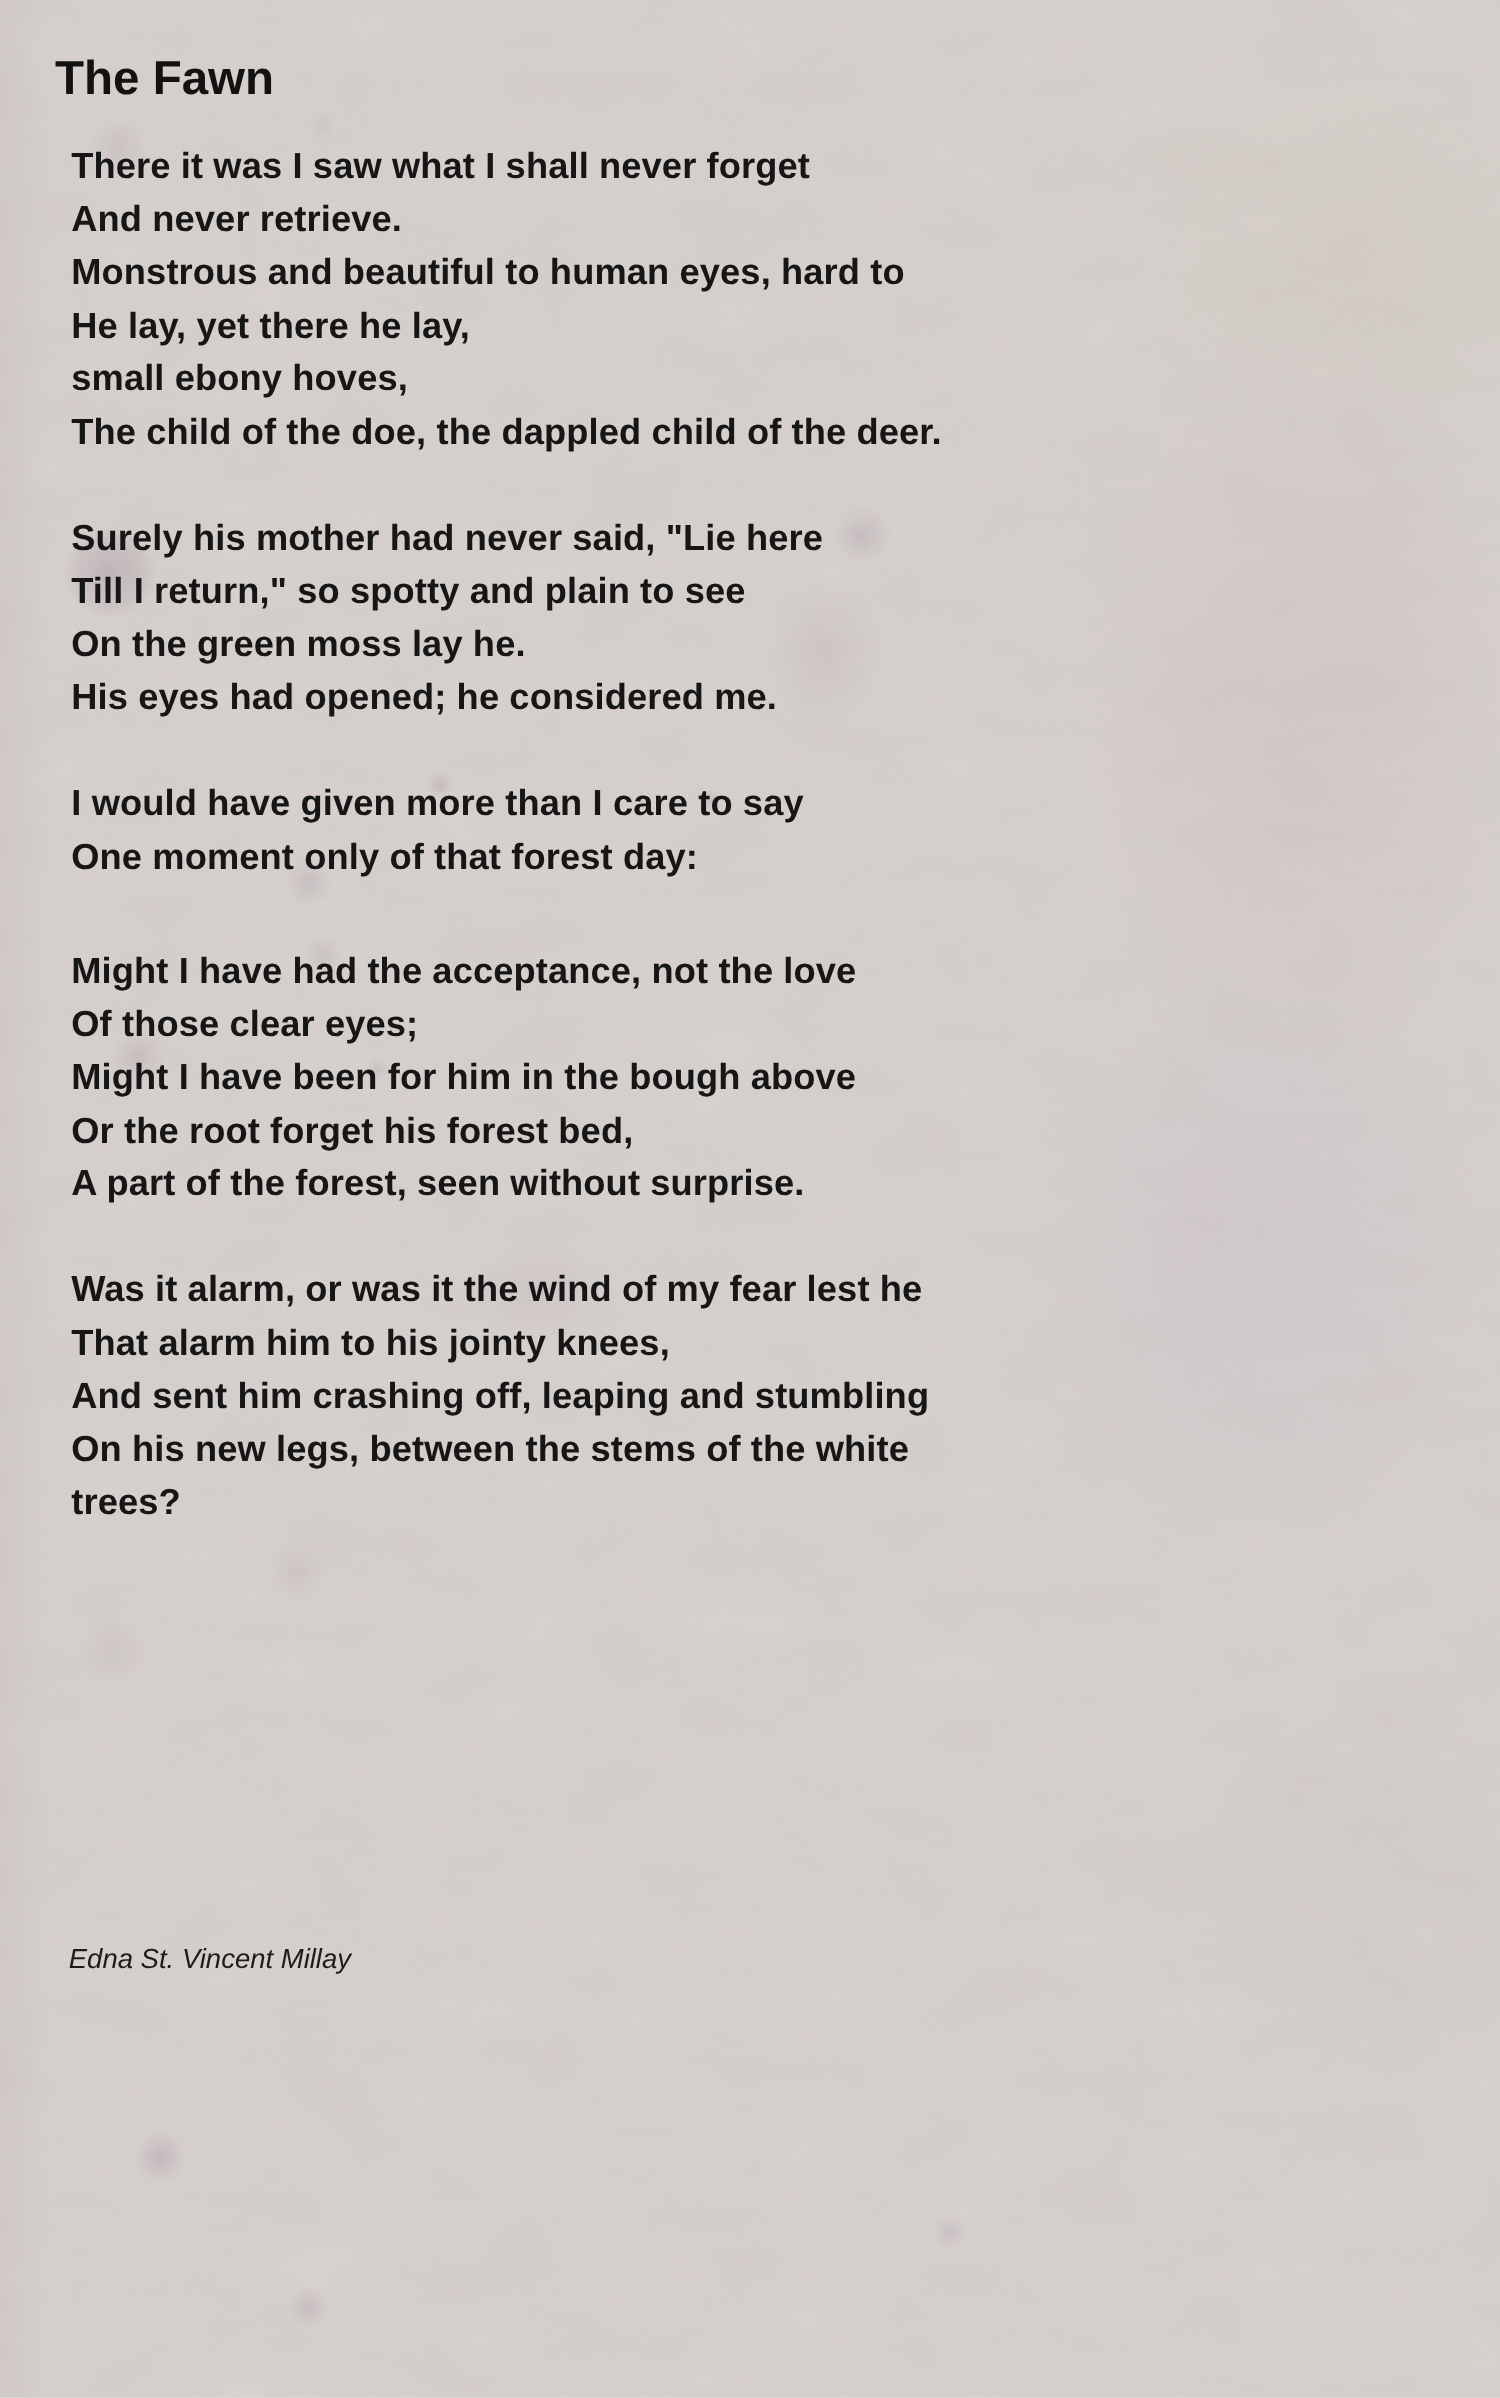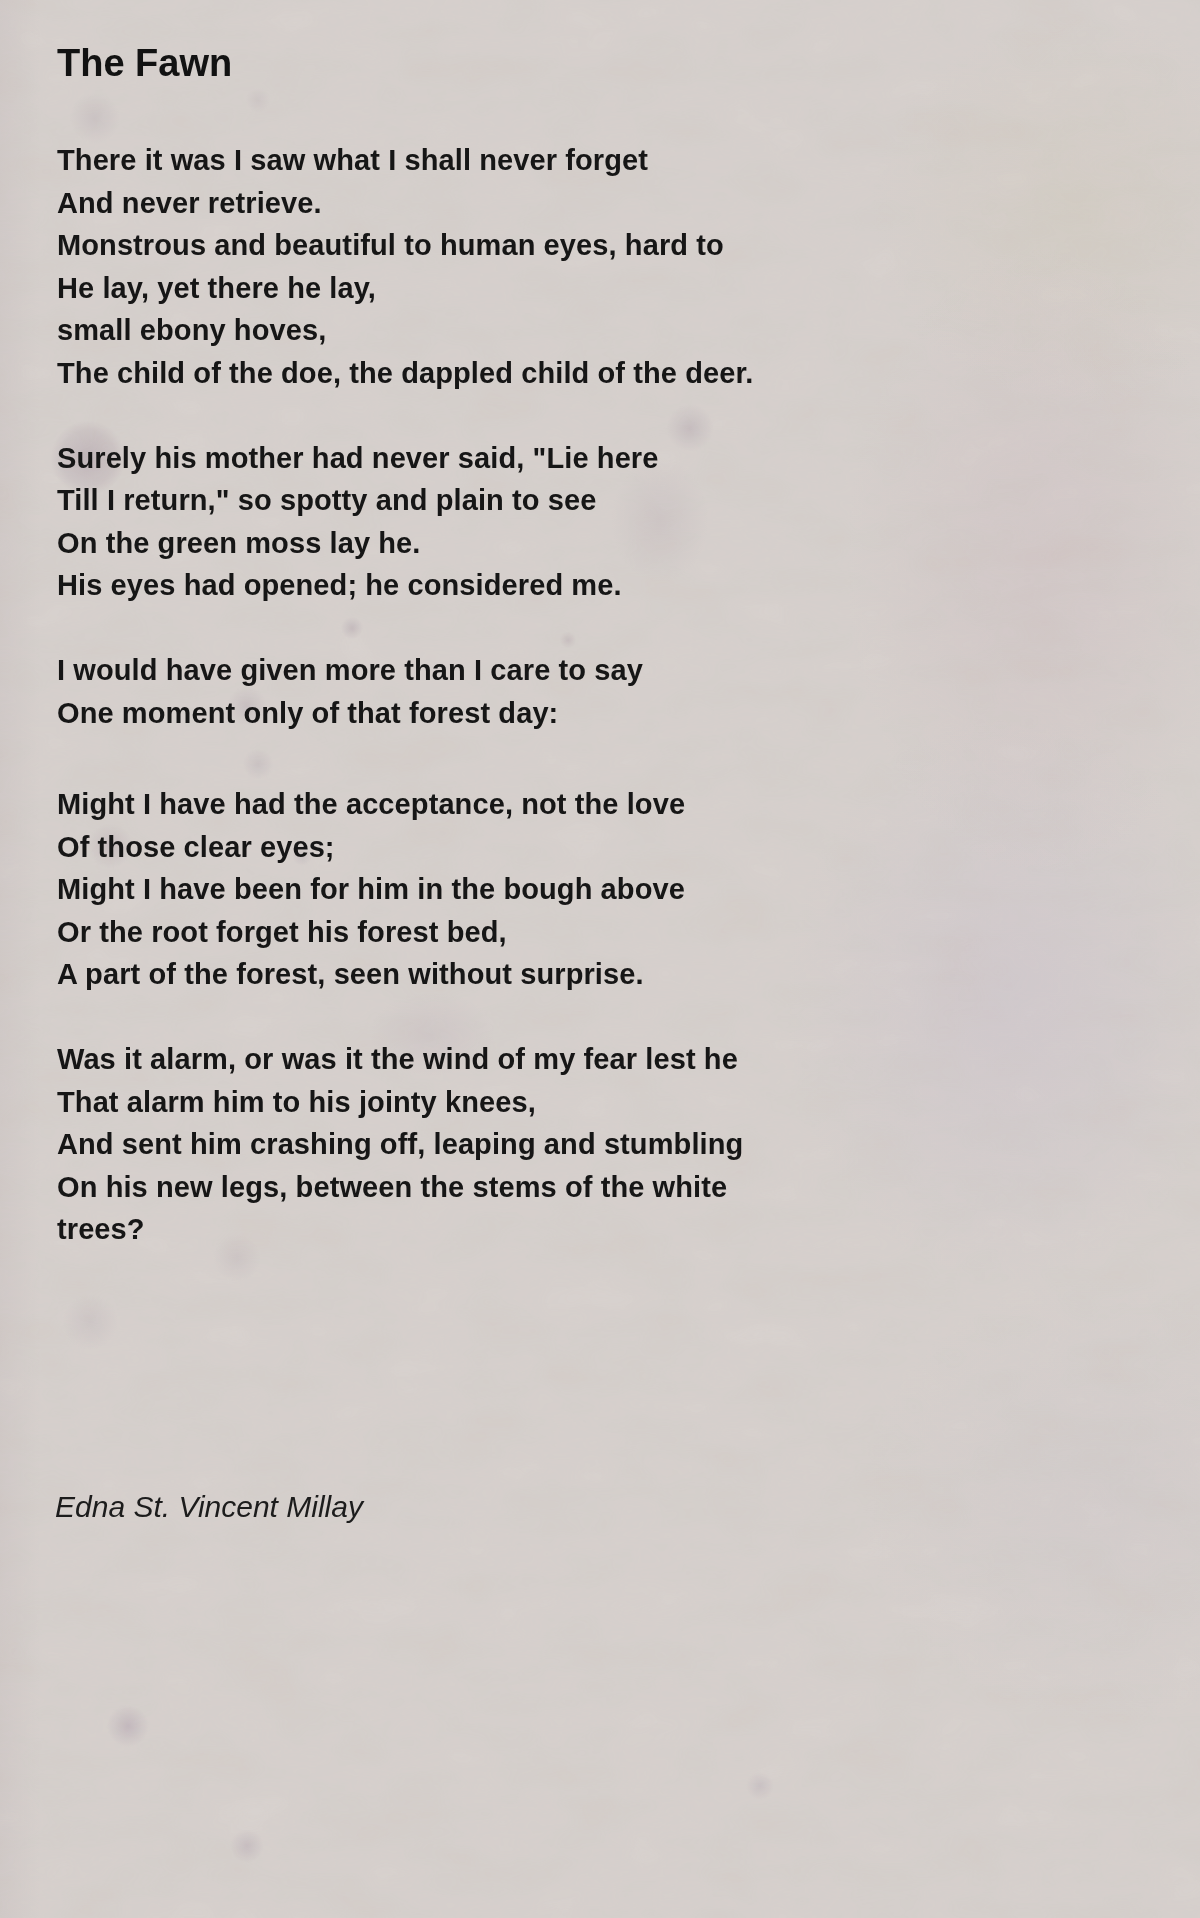--- a/index.html
+++ b/index.html
@@ -46,51 +46,51 @@
   }
   .grain {
     position: absolute;
     inset: 0;
     opacity: 0.55;
     mix-blend-mode: multiply;
     pointer-events: none;
   }
   .title {
     position: absolute;
-    left: 57px;
+    left: 44px;
     top: 42px;
     margin: 0;
     font-size: 38px;
     font-weight: bold;
     color: #121212;
   }
   .poem {
     position: absolute;
     left: 57px;
-    top: 139px;
+    top: 112px;
   }
   .line {
     font-size: 29px;
     font-weight: bold;
     line-height: 42.5px;
     white-space: nowrap;
     color: #161616;
     letter-spacing: 0.1px;
   }
   .stanza + .stanza {
     margin-top: 42.5px;
   }
   .poem .stanza--wide-gap {
     margin-top: 49px;
   }
   .author {
     position: absolute;
     left: 55px;
-    top: 1490px;
-    font-size: 30px;
+    top: 1554px;
+    font-size: 22px;
     font-style: italic;
     font-weight: normal;
     color: #1c1c1c;
     white-space: nowrap;
   }
 </style>
 </head>
 <body>
 
 <div class="page">

